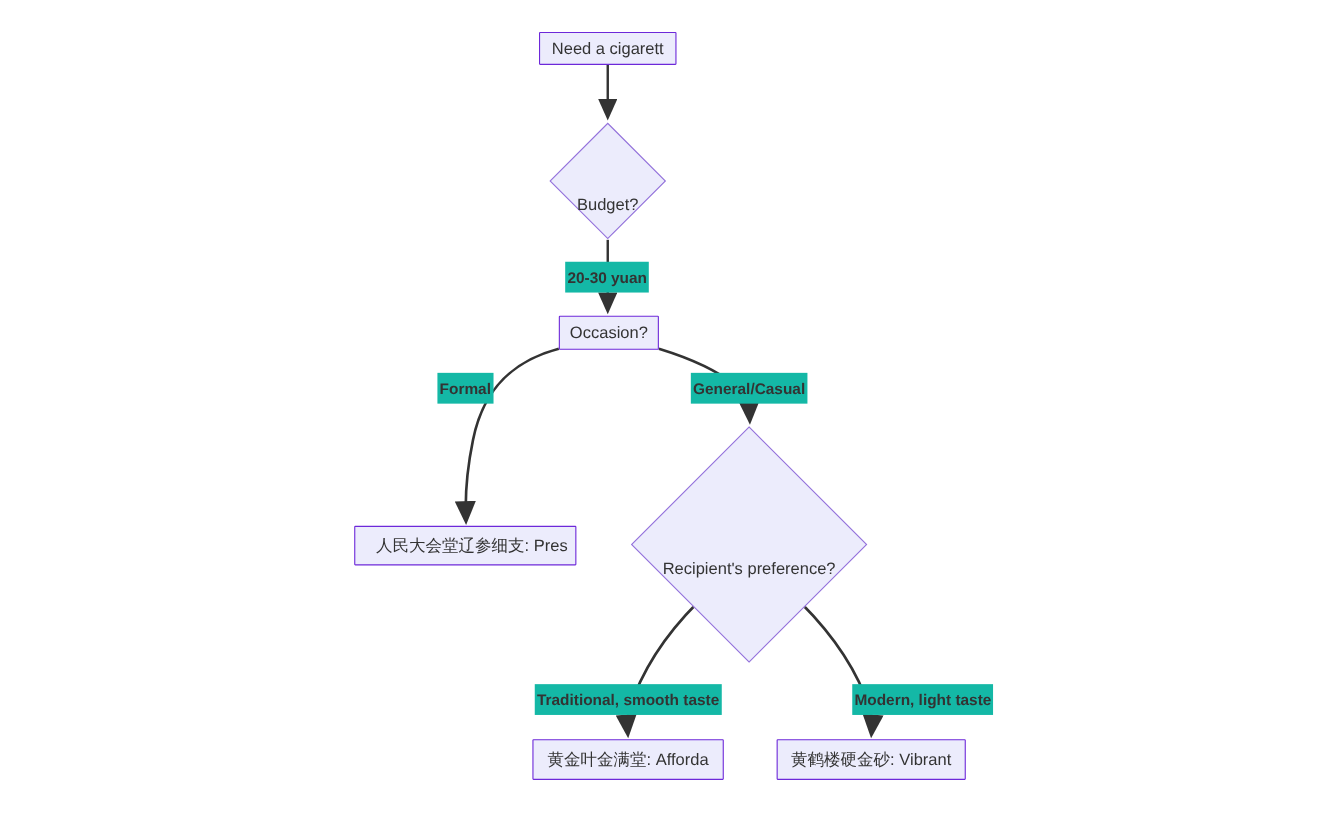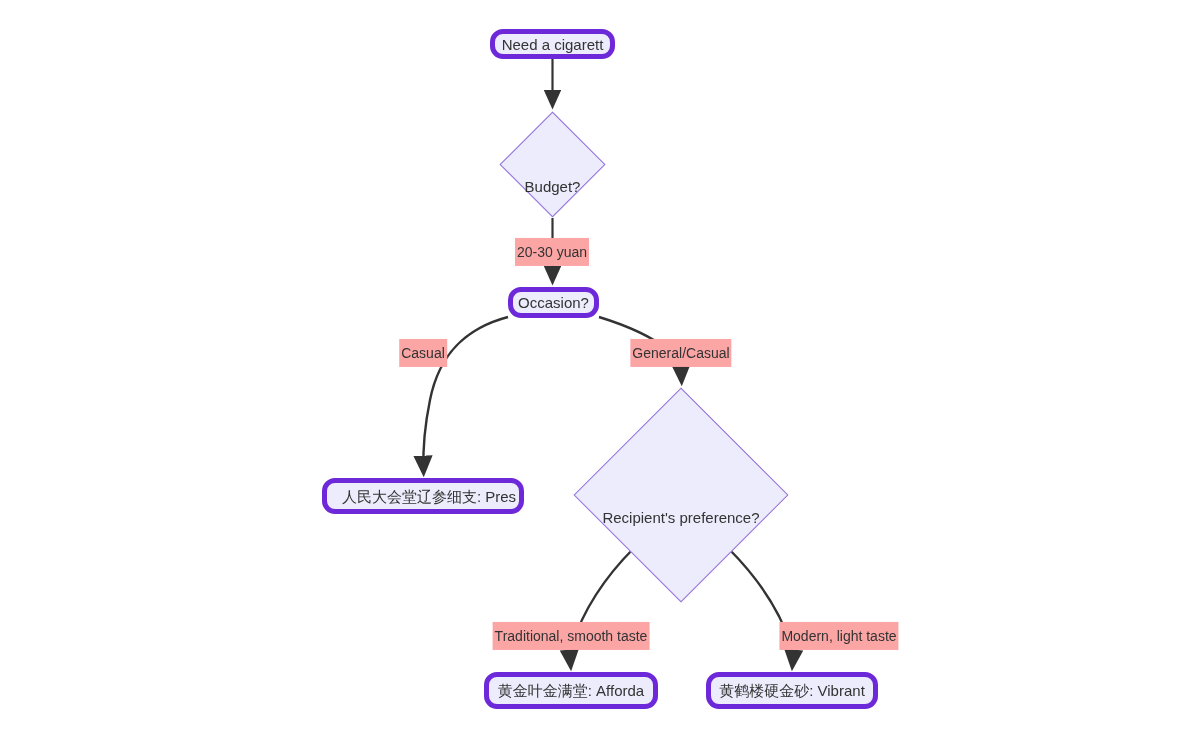--- a/index.html
+++ b/index.html
@@ -28,22 +28,22 @@
     display: flex;
     align-items: center;
     justify-content: center;
     color: #333333;
     font-size: 15px;
     line-height: 1;
     white-space: nowrap;
   }
   .node.rect {
     background: #ececfc;
-    border: 5px solid #6d28d9;
-    border-radius: 13px;
+    border: 1px solid #6d28d9;
+    border-radius: 1px;
     text-align: center;
   }
   .node.diamond-wrap {
     background: transparent;
     border: none;
   }
   .diamond-shape {
     position: absolute;
     left: 0;
     top: 0;
@@ -57,27 +57,28 @@
   .diamond-label {
     position: relative;
     z-index: 2;
     color: #333333;
     font-size: 15px;
     white-space: nowrap;
     margin-top: 44px;
   }
   .edge-label {
     position: absolute;
-    background: #fca5a5;
+    background: #14b8a6;
     color: #333333;
     font-size: 14px;
     line-height: 1.15;
     padding: 6px 2px;
     white-space: nowrap;
     transform: translate(-50%, -50%);
+    font-weight: bold;
   }
 </style>
 </head>
 <body>
 
 <div id="canvas">
 
   <svg id="edges" viewBox="0 0 1200 739" xmlns="http://www.w3.org/2000/svg">
     <defs>
       <marker id="arrow" markerWidth="10" markerHeight="10" refX="6" refY="4" orient="auto" markerUnits="strokeWidth">
@@ -123,21 +124,21 @@
   <div class="node rect" style="left:484px; top:672px; width:174px; height:37px;">
     <span>黄金叶金满堂: Afforda</span>
   </div>
 
   <div class="node rect" style="left:706px; top:672px; width:172px; height:37px;">
     <span>黄鹤楼硬金砂: Vibrant</span>
   </div>
 
   <div class="edge-label" style="left:552px; top:252px;">20-30 yuan</div>
 
-  <div class="edge-label" style="left:423px; top:353px;">Casual</div>
+  <div class="edge-label" style="left:423px; top:353px;">Formal</div>
 
   <div class="edge-label" style="left:681px; top:353px;">General/Casual</div>
 
   <div class="edge-label" style="left:571px; top:636px;">Traditional, smooth taste</div>
 
   <div class="edge-label" style="left:791px; top:636px;margin-left:48px;">Modern, light taste</div>
 
 </div>
 
 </body></html>

